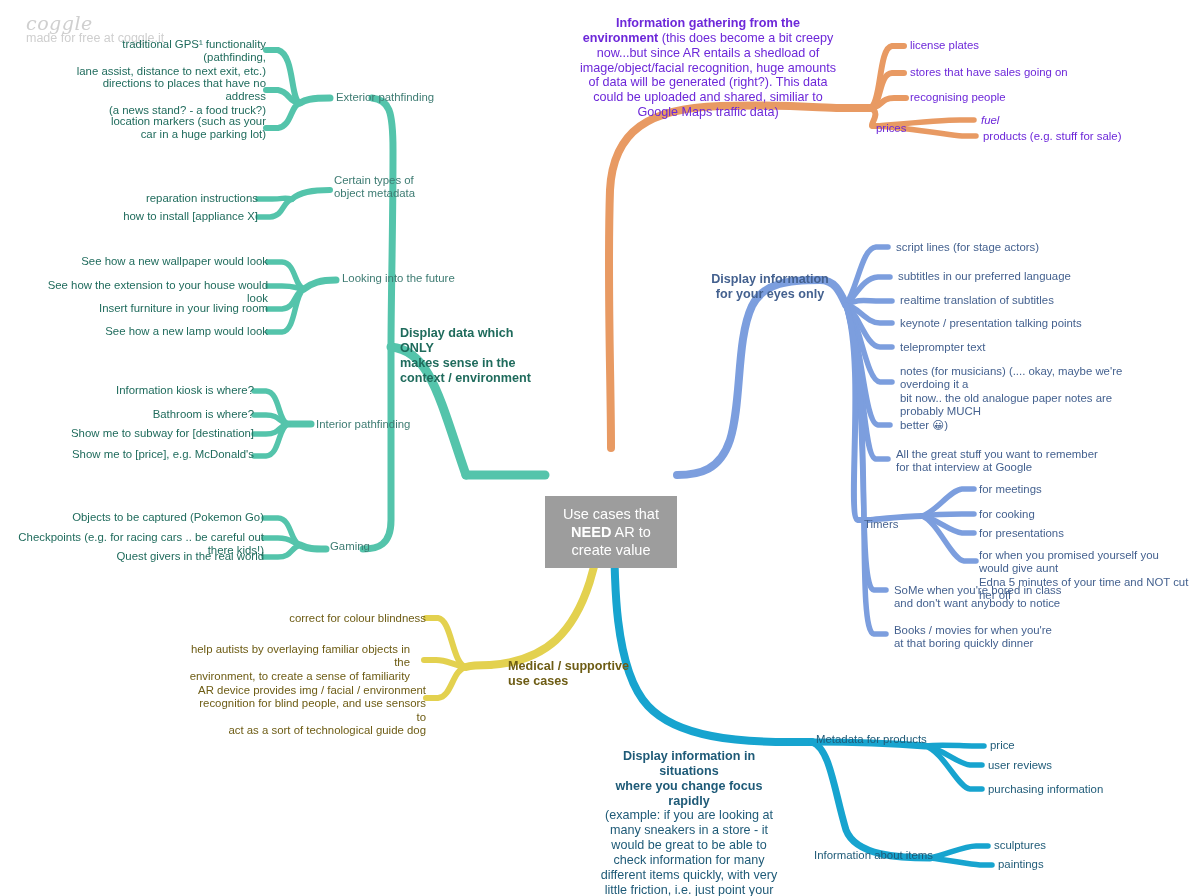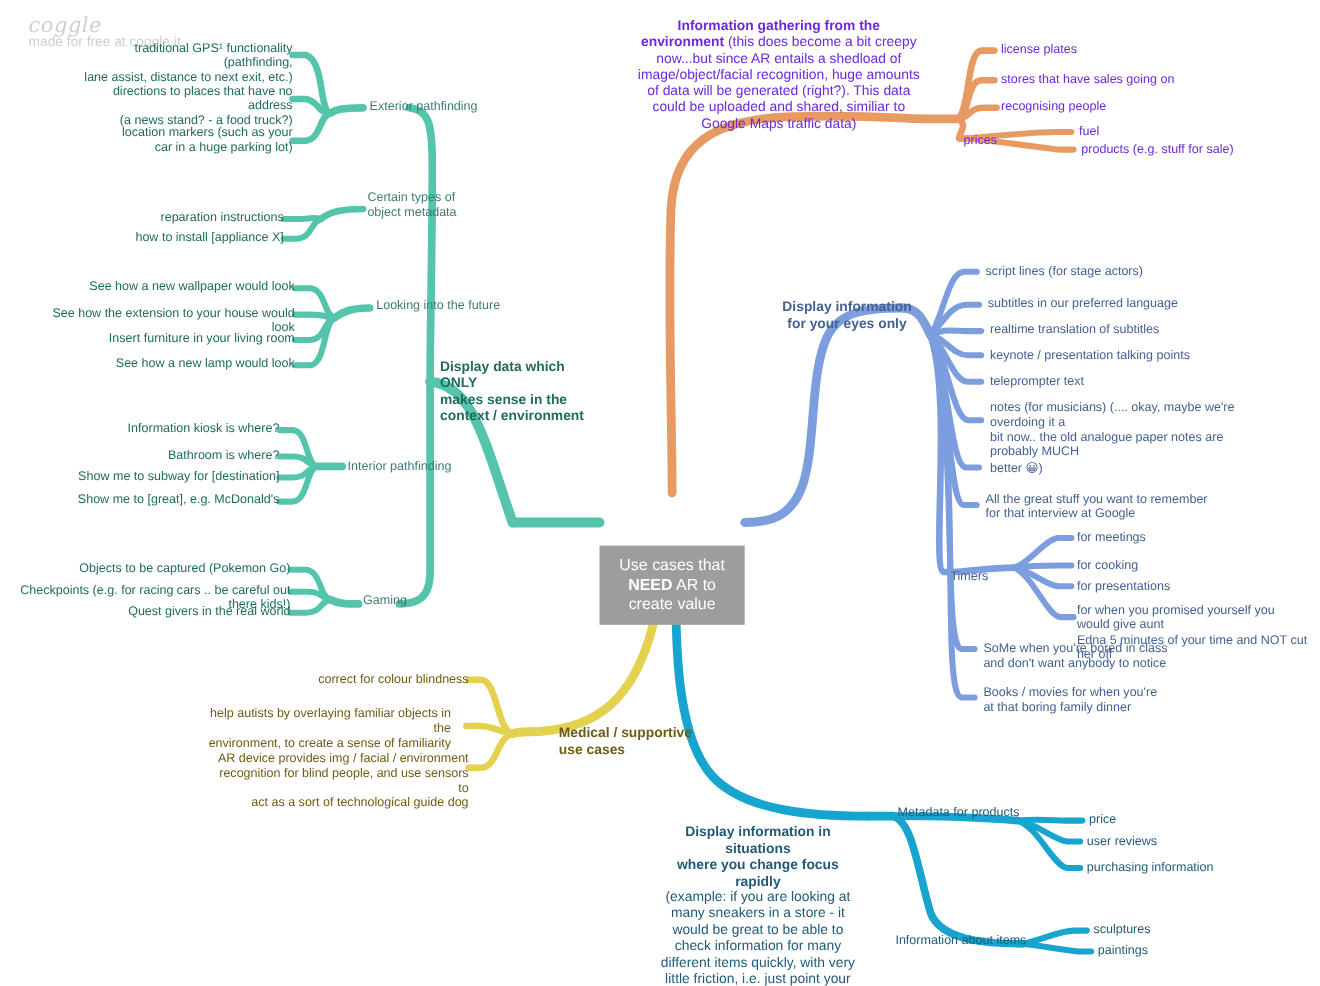--- a/index.html
+++ b/index.html
@@ -142,34 +142,34 @@
   <div class="node lbl c-greenlite t-l" style="left:342px;top:272px;width:160px;">Looking into the future</div>
   <div class="node lbl c-green t-r" style="left:40px;top:255px;width:228px;">See how a new wallpaper would look</div>
   <div class="node lbl c-green t-r" style="left:40px;top:279px;width:228px;">See how the extension to your house would look</div>
   <div class="node lbl c-green t-r" style="left:40px;top:302px;width:228px;">Insert furniture in your living room</div>
   <div class="node lbl c-green t-r" style="left:40px;top:325px;width:228px;">See how a new lamp would look</div>
 
   <div class="node lbl c-greenlite t-l" style="left:316px;top:418px;width:130px;">Interior pathfinding</div>
   <div class="node lbl c-green t-r" style="left:50px;top:384px;width:204px;">Information kiosk is where?</div>
   <div class="node lbl c-green t-r" style="left:50px;top:408px;width:204px;">Bathroom is where?</div>
   <div class="node lbl c-green t-r" style="left:50px;top:427px;width:204px;">Show me to subway for [destination]</div>
-  <div class="node lbl c-green t-r" style="left:50px;top:448px;width:204px;">Show me to [great], e.g. McDonald's</div>
+  <div class="node lbl c-green t-r" style="left:50px;top:448px;width:204px;">Show me to [price], e.g. McDonald's</div>
 
   <div class="node lbl c-greenlite t-l" style="left:330px;top:540px;width:100px;">Gaming</div>
   <div class="node lbl c-green t-r" style="left:60px;top:511px;width:204px;">Objects to be captured (Pokemon Go)</div>
   <div class="node lbl c-green t-r" style="left:10px;top:531px;width:254px;">Checkpoints (e.g. for racing cars .. be careful out there kids!)</div>
   <div class="node lbl c-green t-r" style="left:60px;top:550px;width:204px;">Quest givers in the real world</div>
 
   <div class="node lbl big c-orange t-c" style="left:578px;top:16px;width:260px;"><span class="bold" style="font-weight:bold;">Information gathering from the environment</span><span> (this does become a bit creepy now...but since AR entails a shedload of image/object/facial recognition, huge amounts of data will be generated (right?). This data could be uploaded and shared, similiar to Google Maps traffic data)</span></div>
 
   <div class="node lbl c-orange t-l" style="left:910px;top:39px;width:200px;">license plates</div>
   <div class="node lbl c-orange t-l" style="left:910px;top:66px;width:220px;">stores that have sales going on</div>
   <div class="node lbl c-orange t-l" style="left:910px;top:91px;width:200px;">recognising people</div>
   <div class="node lbl c-orange t-l" style="left:876px;top:122px;width:60px;">prices</div>
-  <div class="node lbl c-orange t-l" style="left:981px;top:114px;width:120px;">fuel</div>
+  <div class="node lbl c-orange t-l" style="left:981px;top:114px;width:120px;font-style:italic;">fuel</div>
   <div class="node lbl c-orange t-l" style="left:983px;top:130px;width:180px;">products (e.g. stuff for sale)</div>
 
   <div class="node lbl big bold c-blue t-c" style="left:700px;top:272px;width:140px;">Display information
 for your eyes only</div>
 
   <div class="node lbl c-blue t-l" style="left:896px;top:241px;width:230px;">script lines (for stage actors)</div>
   <div class="node lbl c-blue t-l" style="left:898px;top:270px;width:230px;">subtitles in our preferred language</div>
   <div class="node lbl c-blue t-l" style="left:900px;top:294px;width:230px;">realtime translation of subtitles</div>
   <div class="node lbl c-blue t-l" style="left:900px;top:317px;width:230px;">keynote / presentation talking points</div>
   <div class="node lbl c-blue t-l" style="left:900px;top:341px;width:230px;">teleprompter text</div>
@@ -184,21 +184,21 @@
   <div class="node lbl c-blue t-l" style="left:864px;top:518px;width:60px;">Timers</div>
   <div class="node lbl c-blue t-l" style="left:979px;top:483px;width:180px;">for meetings</div>
   <div class="node lbl c-blue t-l" style="left:979px;top:508px;width:180px;">for cooking</div>
   <div class="node lbl c-blue t-l" style="left:979px;top:527px;width:180px;">for presentations</div>
   <div class="node lbl c-blue t-l" style="left:979px;top:549px;width:212px;">for when you promised yourself you would give aunt
 Edna 5 minutes of your time and NOT cut her off</div>
 
   <div class="node lbl c-blue t-l" style="left:894px;top:584px;width:230px;">SoMe when you're bored in class
 and don't want anybody to notice</div>
   <div class="node lbl c-blue t-l" style="left:894px;top:624px;width:230px;">Books / movies for when you're
-at that boring family dinner</div>
+at that boring quickly dinner</div>
 
   <div class="node lbl big bold c-yellow t-l" style="left:508px;top:659px;width:150px;">Medical / supportive
 use cases</div>
   <div class="node lbl c-yellow t-r" style="left:250px;top:612px;width:176px;">correct for colour blindness</div>
   <div class="node lbl c-yellow t-r" style="left:180px;top:643px;width:230px;">help autists by overlaying familiar objects in the
 environment, to create a sense of familiarity</div>
   <div class="node lbl c-yellow t-r" style="left:196px;top:684px;width:230px;">AR device provides img / facial / environment
 recognition for blind people, and use sensors to
 act as a sort of technological guide dog</div>
 

